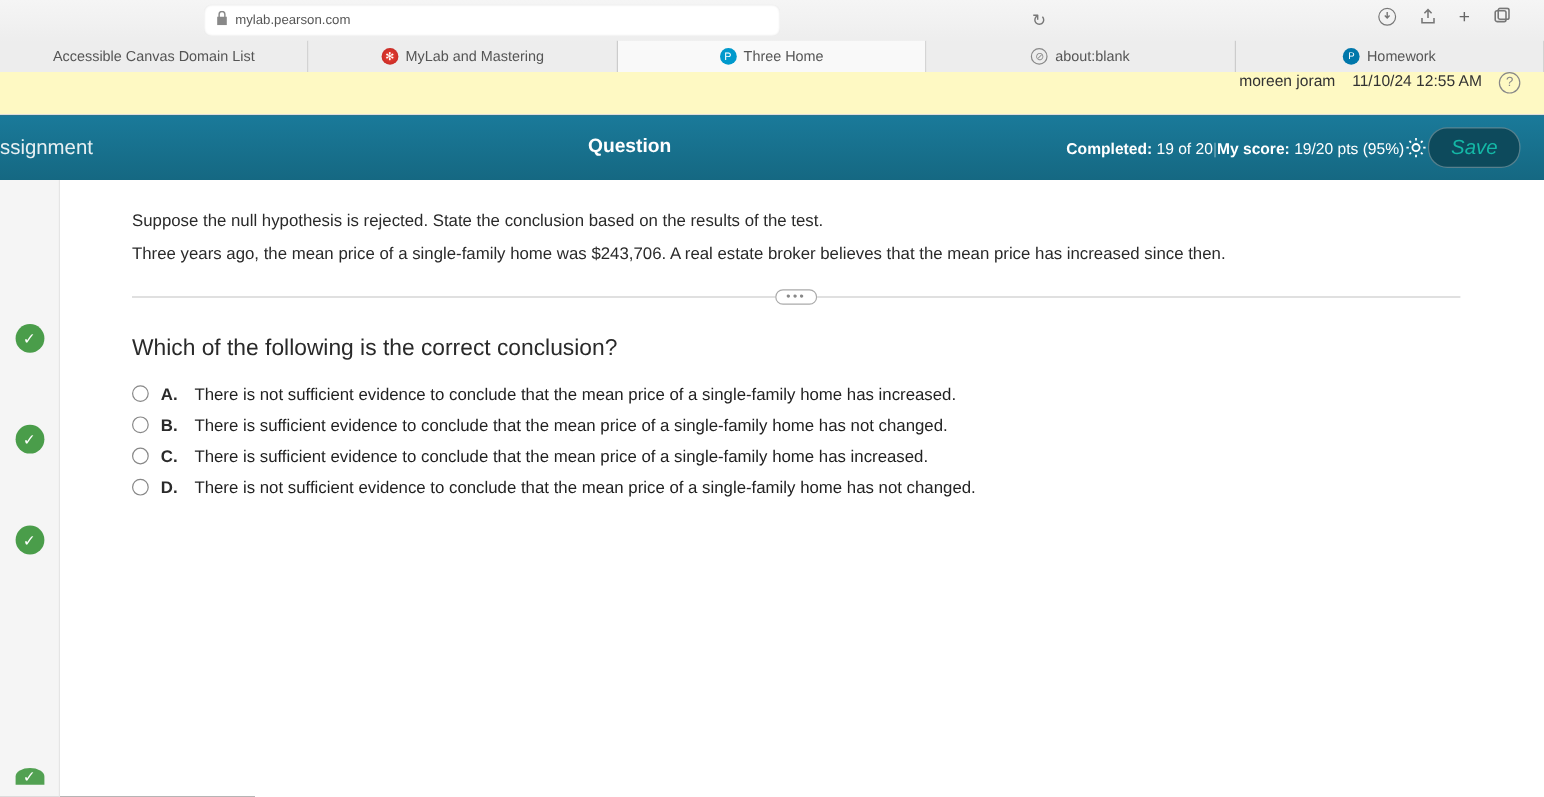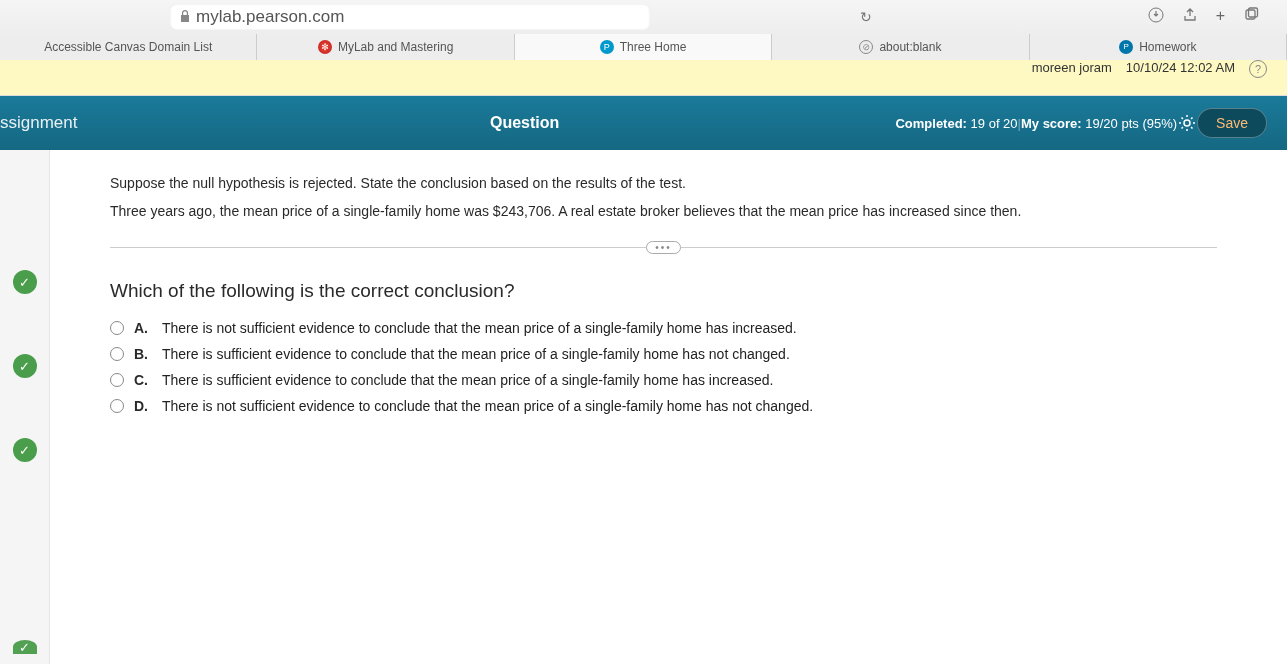--- a/index.html
+++ b/index.html
@@ -2,21 +2,21 @@
 <html><head>
 <meta charset="utf-8">
 <style>
 * { margin: 0; padding: 0; box-sizing: border-box; font-family: -apple-system, BlinkMacSystemFont, "Segoe UI", Arial, sans-serif; }
 body { background: #1a1a1a; width: 1287px; height: 664px; overflow: hidden; }
 
 .browser-chrome { background: linear-gradient(to bottom, #f5f5f5, #e8e8e8); height: 60px; display: flex; flex-direction: column; }
 .addr-row { display: flex; align-items: center; height: 36px; padding: 0 10px; }
 .addr-bar { background: #fff; border-radius: 6px; height: 26px; width: 480px; margin-left: 160px; display: flex; align-items: center; padding: 0 10px; box-shadow: inset 0 0 2px rgba(0,0,0,0.15); }
 .lock-icon { color: #888; margin-right: 6px; font-size: 11px; }
-.addr-text { color: #555; font-size: 17px; }
+.addr-text { color: #555; font-size: 11px; }
 .reload-btn { margin-left: 210px; color: #777; font-size: 14px; cursor: pointer; }
 .chrome-right { margin-left: auto; display: flex; gap: 18px; color: #666; font-size: 16px; padding-right: 18px; }
 .chrome-right span { cursor: pointer; }
 
 .tab-row { display: flex; height: 28px; font-size: 12px; color: #555; }
 .tab { flex: 1; display: flex; align-items: center; justify-content: center; border-right: 1px solid #ccc; gap: 6px; background: #ededed; cursor: pointer; }
 .tab.active { background: #f9f9f9; }
 .tab-ico { width: 14px; height: 14px; border-radius: 50%; display: inline-flex; align-items: center; justify-content: center; font-size: 9px; color: #fff; }
 .ico-canvas { background: radial-gradient(circle,#e43,#b22); }
 .ico-pearson { background: #0099cc; }
@@ -26,21 +26,21 @@
 .app-top { background: #fef9c3; height: 36px; display: flex; align-items: flex-start; justify-content: flex-end; padding-right: 20px; gap: 14px; font-size: 13px; color: #333; border-bottom: 1px solid #ddd; }
 .help-circle { width: 18px; height: 18px; border: 1.5px solid #888; border-radius: 50%; display: inline-flex; align-items: center; justify-content: center; color: #888; font-size: 11px; cursor: pointer; }
 
 .blue-bar { background: linear-gradient(to bottom, #1a7a9a, #156882); height: 54px; display: flex; align-items: center; color: #fff; padding: 0 20px 0 0; }
 .assign-label { font-size: 17px; font-weight: 400; color: #e8f0f3; padding-left: 0; width: 180px; }
 .question-label { font-size: 16px; font-weight: 600; margin-left: 310px; }
 .score-area { margin-left: auto; display: flex; align-items: center; font-size: 13px; }
 .score-text b { font-weight: 600; }
 .divider { color: rgba(255,255,255,0.4); }
 .gear { width: 20px; height: 20px; cursor: pointer; display: inline-flex; align-items: center; justify-content: center; }
-.save-btn { background: #0d4a5c; border: 1px solid rgba(255,255,255,0.3); color: #fdba74; padding: 6px 18px; border-radius: 16px; font-size: 14px; cursor: pointer; }
+.save-btn { background: #0d4a5c; border: 1px solid rgba(255,255,255,0.3); color: #14b8a6; padding: 6px 18px; border-radius: 16px; font-size: 17px; cursor: pointer; font-style: italic; }
 
 .content-wrap { background: #fff; display: flex; height: calc(664px - 60px - 36px - 54px); }
 .left-rail { width: 50px; background: #f5f5f5; display: flex; flex-direction: column; align-items: center; padding-top: 120px; gap: 60px; border-right: 1px solid #e5e5e5; }
 .check-badge { width: 24px; height: 24px; border-radius: 50%; background: #4a9d4a; color: #fff; display: flex; align-items: center; justify-content: center; font-size: 13px; cursor: pointer; }
 .check-badge.partial { background: #4a9d4a; margin-top: auto; margin-bottom: 10px; opacity: 0.95; border-radius: 50% 50% 0 0; height: 14px; width: 24px; overflow: hidden; }
 
 .question-body { flex: 1; padding: 22px 70px 20px 60px; color: #2a2a2a; }
 .q-intro { font-size: 14px; line-height: 1.6; }
 .q-context { font-size: 14px; line-height: 1.6; margin-top: 6px; }
 .sep-row { margin: 18px 0; display: flex; align-items: center; }
@@ -106,21 +106,21 @@
     </div>
     <div class="tab">
       <span class="tab-ico ico-hw">P</span>
       <span>Homework</span>
     </div>
   </div>
 </div>
 
 <div class="app-top">
   <span>moreen joram</span>
-  <span>10/10/24 12:02 AM</span>
+  <span>11/10/24 12:55 AM</span>
   <span class="help-circle">?</span>
 </div>
 
 <div class="blue-bar">
   <div class="assign-label">ssignment</div>
   <div class="question-label">Question</div>
   <div class="score-area">
     <span class="score-text">
       <b>Completed:</b>
       <span>19 of 20</span>

